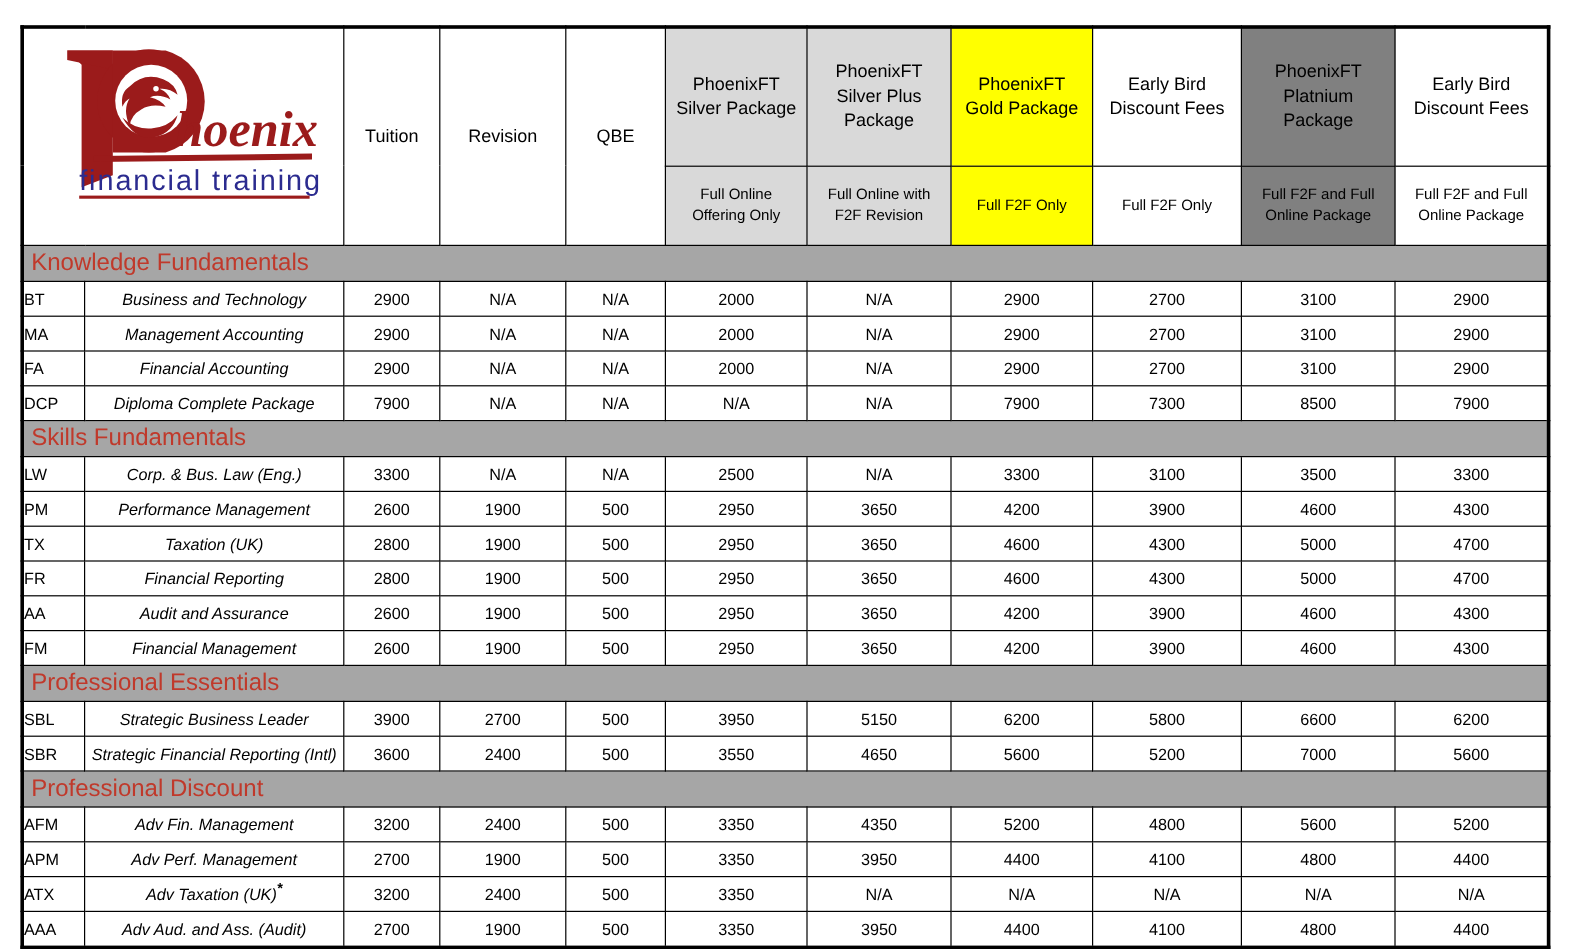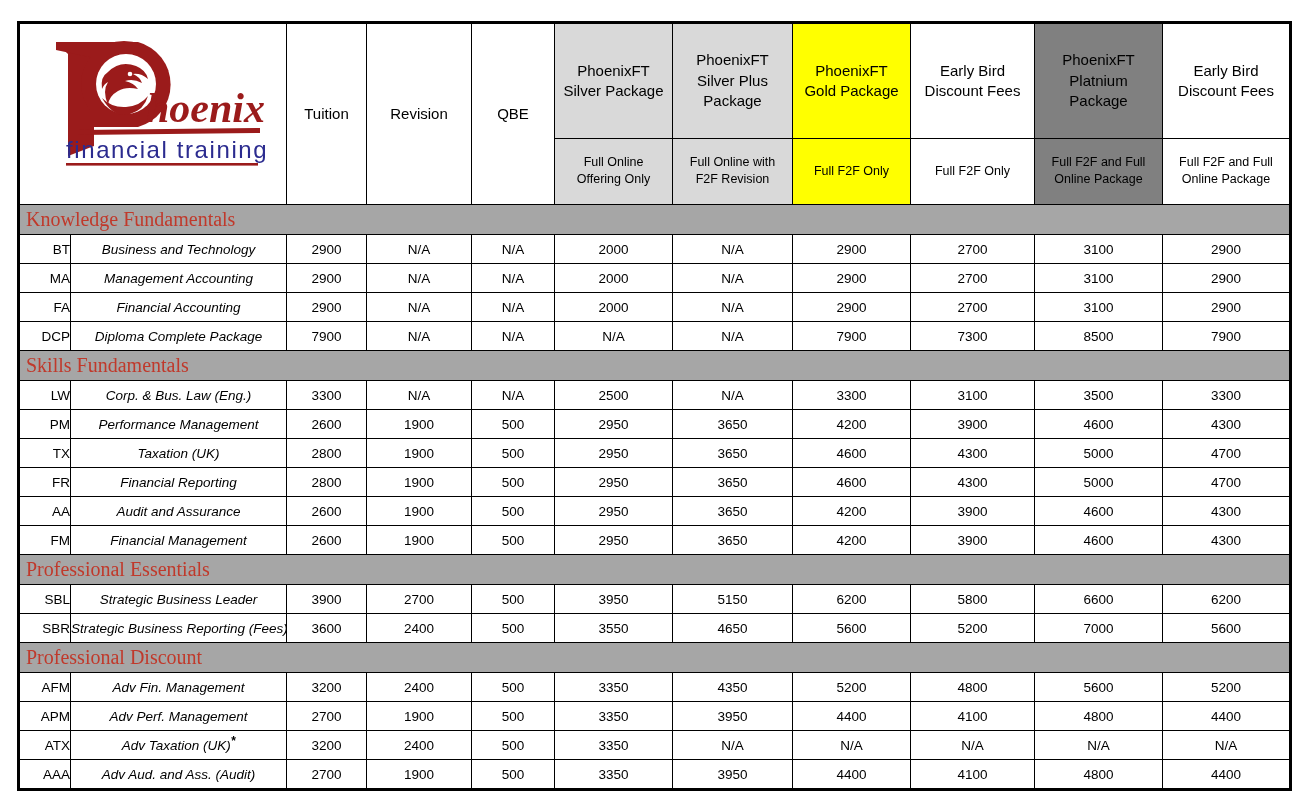--- a/index.html
+++ b/index.html
@@ -68,34 +68,34 @@
   .bg-white    { background: #ffffff !important; margin-left: 24px; }
   .txt-red     { color: #b01e1e; }
 
   
   .section-row td {
     background: #a6a6a6 !important;
     border-left: 0;
     border-right: 0;
     height: 29px;
   }
-  .section-row td.sec-first { border-left: 0; font-family: Liberation Serif, serif; }
+  .section-row td.sec-first { border-left: 0; }
   .section-label {
     color: #c0392b;
     font-size: 20px;
     line-height: 1;
     text-align: left;
     padding: 1px 0 3px 6px;
     white-space: nowrap;
   }
 
   
   .data-row td { height: 28px; font-size: 13.5px; }
   .cell-code {
-    text-align: right;
+    text-align: left;
     padding-left: 5px;
     font-size: 13.5px;
     margin-top: 29px;
   }
   .cell-name {
     text-align: center;
     font-size: 13.5px;
     white-space: nowrap;
     overflow: visible;
     font-style: italic;
@@ -369,21 +369,21 @@
           <td class="cell-num">500</td>
           <td class="cell-num">3950</td>
           <td class="cell-num">5150</td>
           <td class="cell-num">6200</td>
           <td class="cell-eb">5800</td>
           <td class="cell-num">6600</td>
           <td class="cell-eb">6200</td>
         </tr>
         <tr class="data-row">
           <td class="cell-code">SBR</td>
-          <td class="cell-name"><span>Strategic Business Reporting (Fees)</span></td>
+          <td class="cell-name"><span>Strategic Financial Reporting (Intl)</span></td>
           <td class="cell-num">3600</td>
           <td class="cell-num">2400</td>
           <td class="cell-num">500</td>
           <td class="cell-num">3550</td>
           <td class="cell-num">4650</td>
           <td class="cell-num">5600</td>
           <td class="cell-eb">5200</td>
           <td class="cell-num">7000</td>
           <td class="cell-eb">5600</td>
         </tr>

